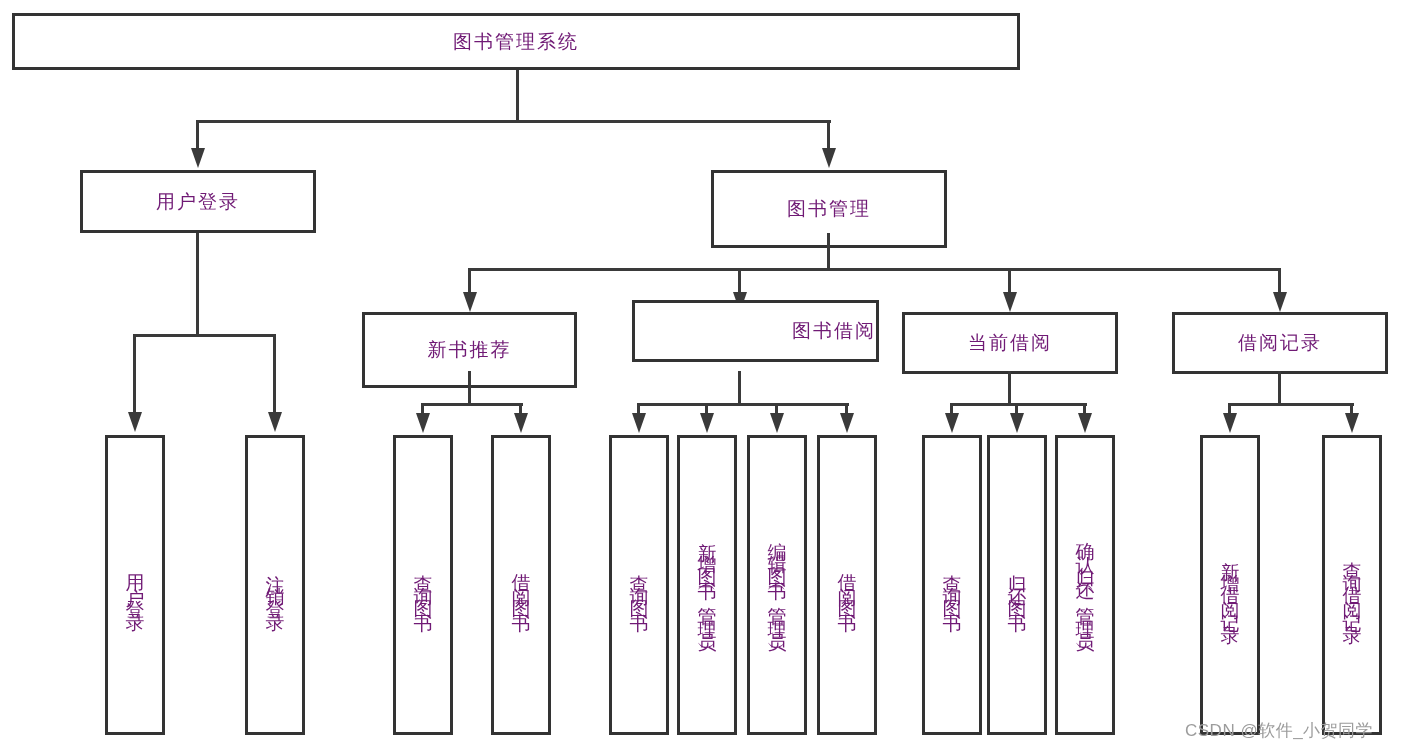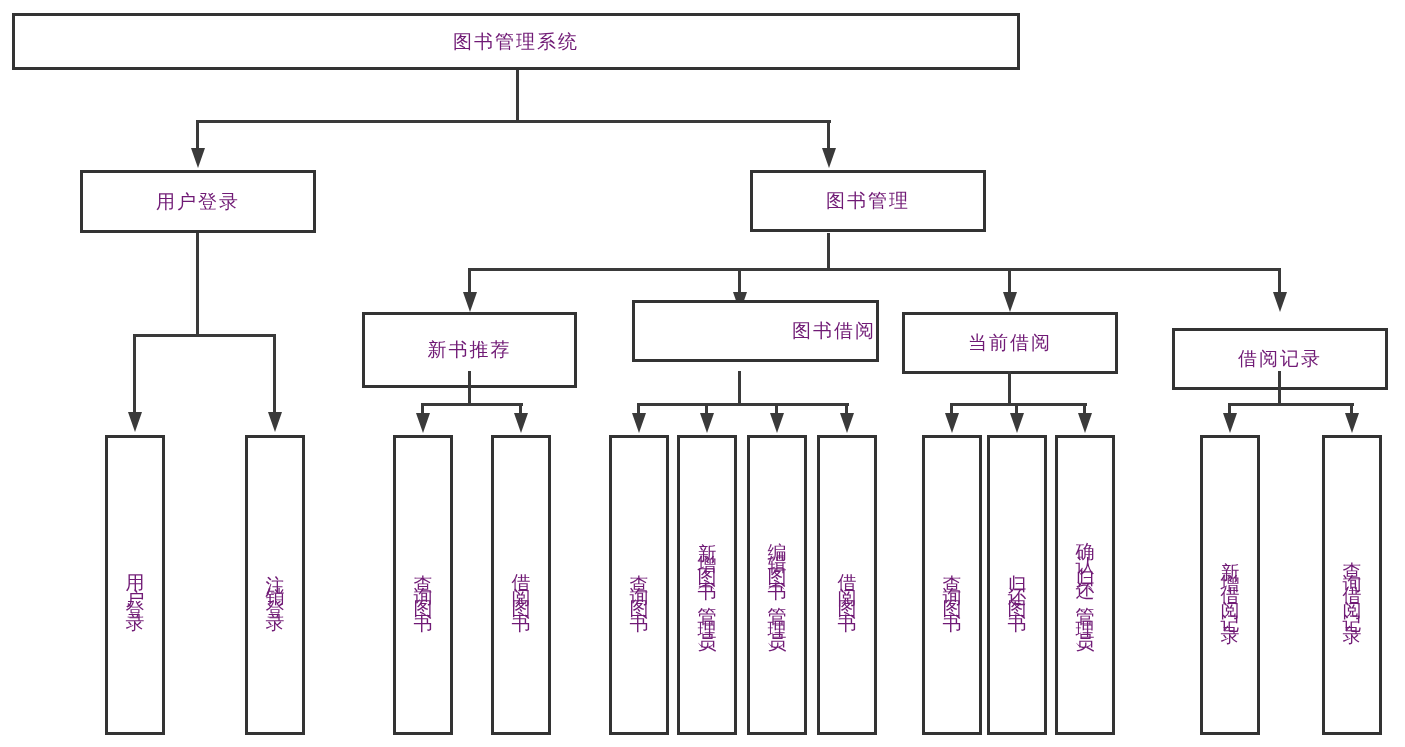--- a/index.html
+++ b/index.html
@@ -66,21 +66,21 @@
   <div class="vline" style="left:516px; top:70px; height:52px;"></div>
   <div class="hline" style="left:197px; top:120px; width:634px;"></div>
   <div class="vline" style="left:196px; top:120px; height:28px;"></div>
   <div class="arrow" style="left:191px; top:148px;"></div>
   <div class="vline" style="left:827px; top:120px; height:28px;"></div>
   <div class="arrow" style="left:822px; top:148px;"></div>
 
   <div class="node" style="left:80px; top:170px; width:236px; height:63px;">
     <span>用户登录</span>
   </div>
-  <div class="node" style="left:750px; top:170px; width:236px; height:62px;">
+  <div class="node" style="left:711px; top:170px; width:236px; height:78px;">
     <span>图书管理</span>
   </div>
 
   <div class="vline" style="left:196px; top:233px; height:103px;"></div>
   <div class="hline" style="left:133px; top:334px; width:143px;"></div>
   <div class="vline" style="left:133px; top:334px; height:78px;"></div>
   <div class="arrow" style="left:128px; top:412px;"></div>
   <div class="vline" style="left:273px; top:334px; height:78px;"></div>
   <div class="arrow" style="left:268px; top:412px;"></div>
 
@@ -97,21 +97,21 @@
 
   <div class="node" style="left:362px; top:312px; width:215px; height:76px;">
     <span>新书推荐</span>
   </div>
   <div class="node" style="left:632px; top:300px; width:247px; height:62px;justify-content:flex-end;">
     <span>图书借阅</span>
   </div>
   <div class="node" style="left:902px; top:312px; width:216px; height:62px;font-family:Liberation Serif, serif;">
     <span>当前借阅</span>
   </div>
-  <div class="node" style="left:1172px; top:328px; width:216px; height:62px;font-family:Liberation Serif, serif;">
+  <div class="node" style="left:1172px; top:312px; width:216px; height:62px;font-family:Liberation Serif, serif;">
     <span>借阅记录</span>
   </div>
 
   <div class="vline" style="left:468px; top:371px; height:35px;"></div>
   <div class="hline" style="left:421px; top:403px; width:102px;"></div>
   <div class="vline" style="left:421px; top:403px; height:12px;"></div>
   <div class="arrow" style="left:416px; top:413px;"></div>
   <div class="vline" style="left:519px; top:403px; height:12px;"></div>
   <div class="arrow" style="left:514px; top:413px;"></div>
 
@@ -179,14 +179,15 @@
     <span>确认归还（管理员）</span>
   </div>
 
   <div class="node vnode" style="left:1200px; top:435px; width:60px; height:300px;">
     <span>新增借阅记录</span>
   </div>
   <div class="node vnode" style="left:1322px; top:435px; width:60px; height:300px;">
     <span>查询借阅记录</span>
   </div>
 
+  <div class="watermark">CSDN @软件_小贺同学</div>
 
 </div>
 
 </body></html>

